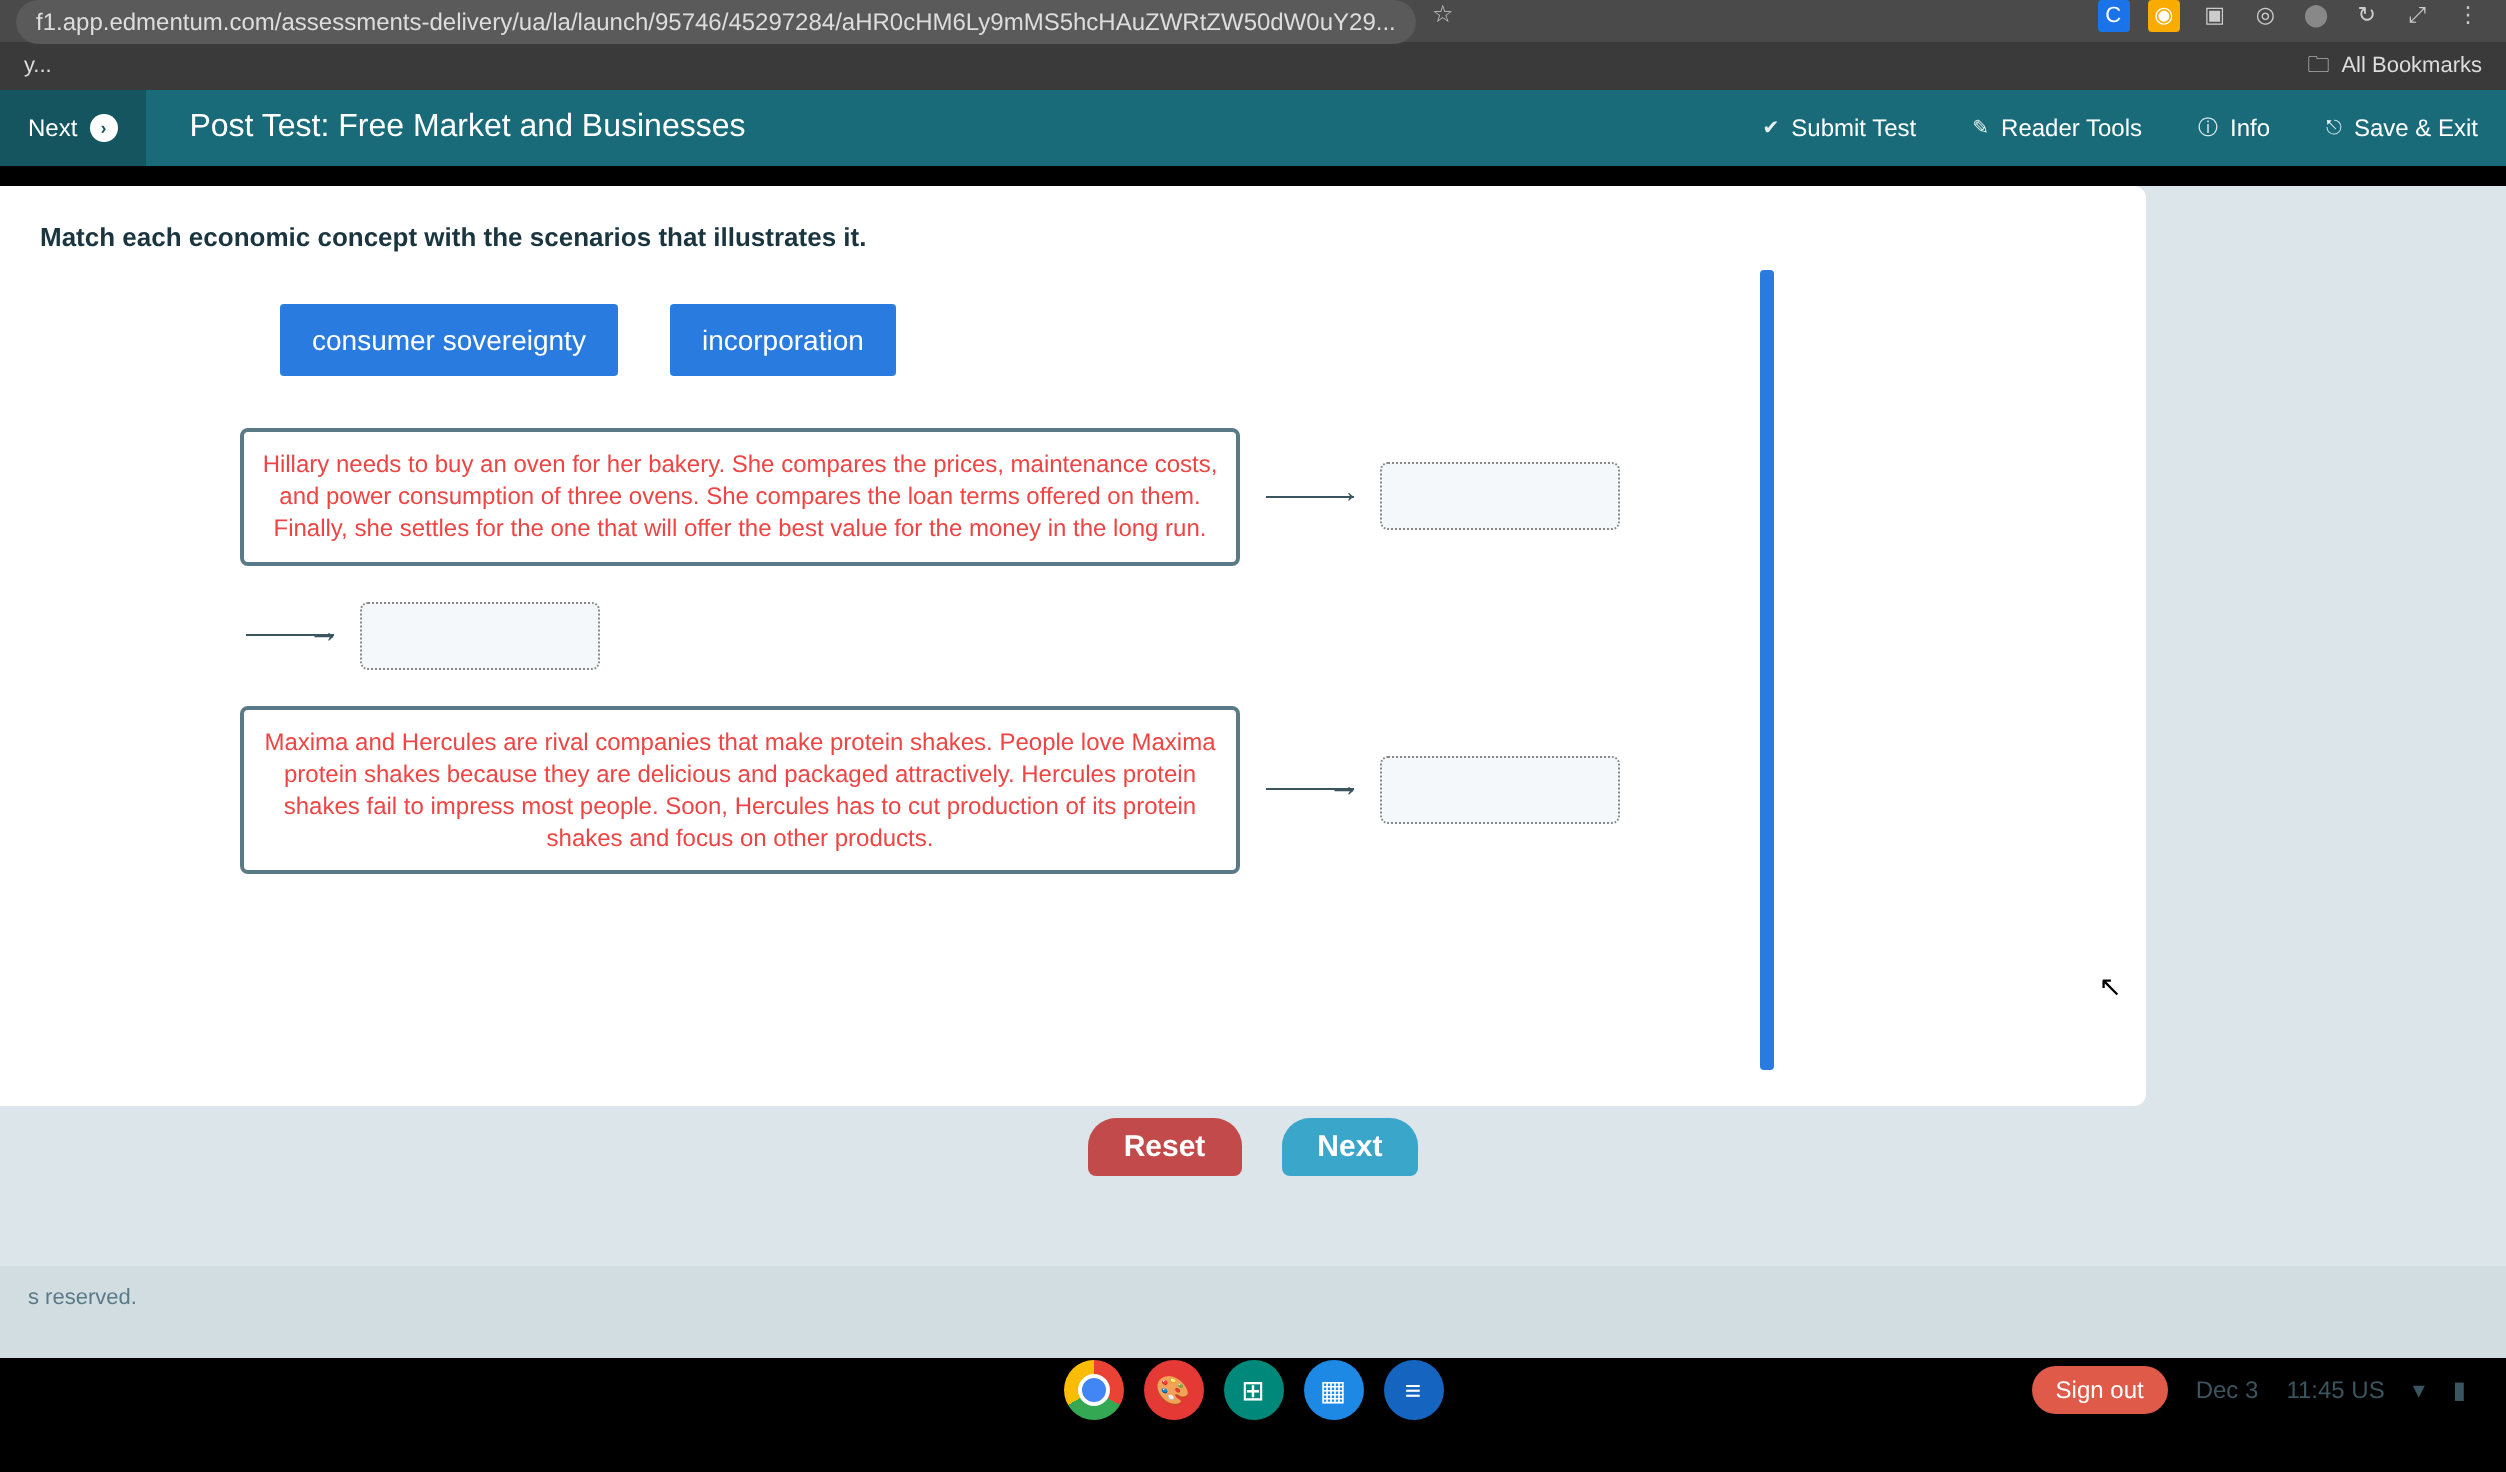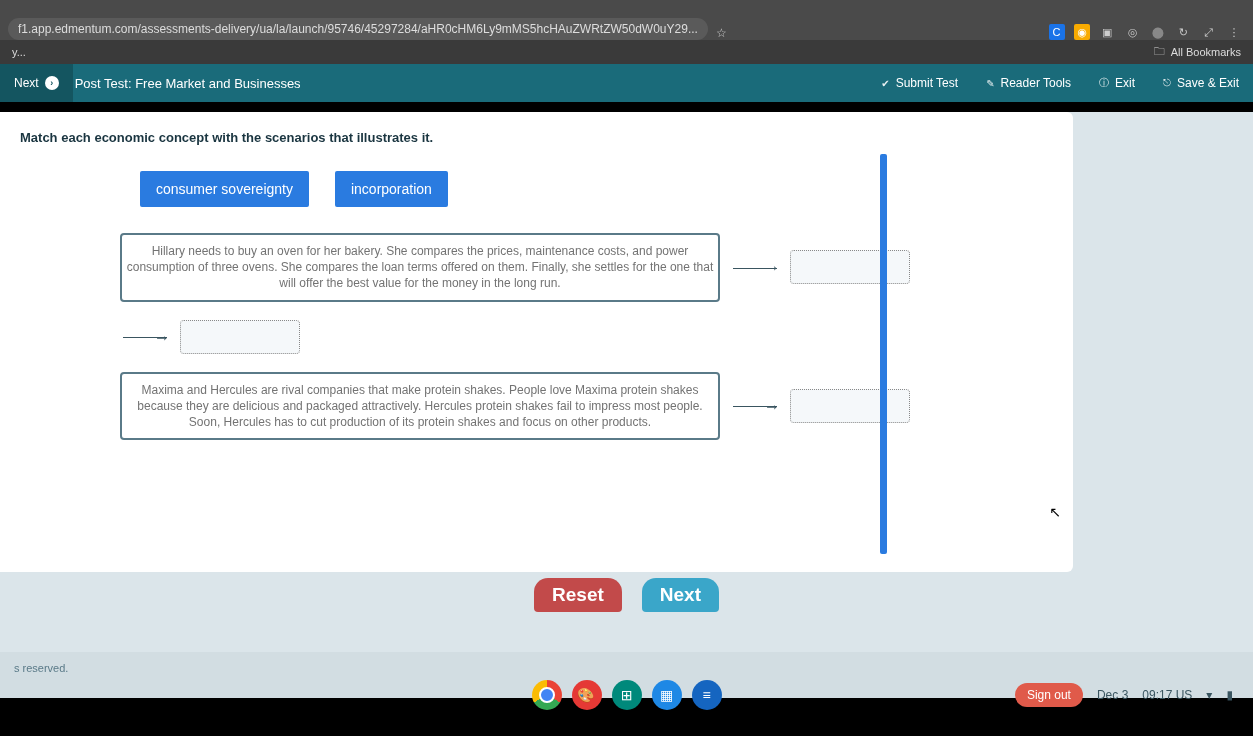--- a/index.html
+++ b/index.html
@@ -1,52 +1,52 @@
 <!DOCTYPE html>
 <html><head>
   <meta charset="utf-8">
   <style>
     * { margin: 0; padding: 0; box-sizing: border-box; font-family: Arial, sans-serif; }
     body { background: #000; width: 1253px; height: 736px; overflow: hidden; position: relative; }
     
-    .browser-chrome { background: #4a4a4a; height: 40px; display: flex; align-items: flex-end; padding: 0 8px; color: #eee; font-size: 12px; }
+    .browser-chrome { background: #4a4a4a; height: 21px; display: flex; align-items: flex-start; padding: 0 8px; color: #eee; font-size: 12px; }
     .url-bar { background: #5a5a5a; border-radius: 14px; padding: 4px 10px; flex: 0 0 700px; color: #ddd; display: flex; align-items: center; gap: 6px; }
     .star-icon, .ext-icons { margin-left: 8px; color: #ccc; }
     .ext-icons span { margin: 0 3px; display: inline-block; width: 16px; height: 16px; text-align: center; border-radius: 2px; font-size: 11px; line-height: 16px; }
     .ext-c { background: #1a73e8; color:#fff; }
     .ext-o { background: #f9ab00; color:#fff; }
     
     .bookmark-bar { background: #3a3a3a; height: 24px; display: flex; align-items: center; justify-content: space-between; padding: 0 12px; color: #ddd; font-size: 11px; }
     .bookmark-left { display: flex; align-items: center; gap: 6px; }
     .bookmark-right { display: flex; align-items: center; gap: 6px; }
     
     .app-header { background: #1a6b7a; height: 38px; display: flex; align-items: center; color: #fff; font-size: 13px; }
     .next-btn { background: #145560; padding: 0 14px; height: 100%; display: flex; align-items: center; gap: 6px; font-size: 12px; }
     .next-circle { display: inline-flex; width: 14px; height: 14px; border-radius: 50%; background: #fff; color: #145560; align-items: center; justify-content: center; font-size: 9px; font-weight: bold; }
-    .header-title { padding: 0 2px; font-size: 13px; }
+    .header-title { padding: 0 22px; font-size: 16px; }
     .header-spacer { flex: 1; }
     .header-btn { padding: 0 14px; height: 100%; display: flex; align-items: center; gap: 6px; font-size: 12px; cursor: pointer; }
     .hb-icon { font-size: 10px; opacity: .9; }
     
     .content-wrap { background: #dbe5ea; padding: 0; height: 540px; position: relative; }
     .content-panel { background: #fff; margin: 10px 180px 0 0; padding: 18px 20px; border-radius: 0 6px 6px 0; min-height: 460px; position: relative; }
     .instruction { font-weight: bold; font-size: 13px; color: #1a3540; margin-bottom: 26px; }
     
     .concepts { display: flex; gap: 26px; margin-left: 120px; margin-bottom: 26px; }
     .concept-tile { background: #2a7be0; color: #fff; padding: 10px 16px; border-radius: 2px; font-size: 14px; cursor: grab; }
     
     .scenario-row { display: flex; align-items: center; margin-left: 100px; margin-bottom: 18px; gap: 10px; }
-    .scenario-box { border: 2px solid #5a7a88; border-radius: 4px; width: 600px; padding: 8px 0; text-align: center; color: #737373; font-size: 12px; line-height: 1.35; }
+    .scenario-box { border: 2px solid #5a7a88; border-radius: 4px; width: 500px; padding: 8px 0; text-align: center; color: #ef4444; font-size: 12px; line-height: 1.35; }
     .arrow { color: #3a5560; font-size: 16px; width: 50px; text-align: center; position: relative; }
     .arrow::before { content: ""; display: inline-block; width: 44px; border-top: 1px solid #3a5560; vertical-align: middle; }
     .arrow::after { content: "→"; position: absolute; right: 0; top: 50%; transform: translateY(-56%); }
     .drop-zone { border: 1px dotted #888; border-radius: 4px; width: 120px; height: 34px; background: #f5f8fa; }
     
     .scroll-indicator { position: absolute; right: 186px; top: 42px; width: 7px; height: 400px; background: #2a7be0; border-radius: 2px; }
-    .btn { color: #fff; padding: 6px 18px; border-radius: 14px 14px 4px 4px; font-size: 19px; font-weight: bold; cursor: pointer; border: none; }
+    .btn { color: #fff; padding: 6px 18px; border-radius: 14px 14px 4px 4px; font-size: 15px; font-weight: bold; cursor: pointer; border: none; }
     .btn-reset { background: #c24a4a; }
     .btn-next { background: #3aa6c9; }
     
     .footer-area { background: #d2dde2; height: 46px; color: #5a7a88; font-size: 11px; padding: 10px 14px; }
     
     .taskbar { position: absolute; bottom: 20px; left: 0; right: 0; height: 42px; display: flex; align-items: center; justify-content: space-between; padding: 0 20px; }
     .taskbar-center { display: flex; gap: 10px; position: absolute; left: 50%; transform: translateX(-50%); }
     .tb-icon { width: 30px; height: 30px; border-radius: 50%; display: flex; align-items: center; justify-content: center; color: #fff; font-size: 14px; }
     .tb-chrome { background: conic-gradient(#ea4335 0 120deg,#34a853 120deg 240deg,#fbbc05 240deg 360deg); position: relative; }
     .tb-chrome::after{content:"";width:12px;height:12px;background:#4285f4;border:2px solid #fff;border-radius:50%;position:absolute;}
@@ -101,21 +101,21 @@
   <div class="header-btn">
     <span class="hb-icon">✔</span>
     <span>Submit Test</span>
   </div>
   <div class="header-btn">
     <span class="hb-icon">✎</span>
     <span>Reader Tools</span>
   </div>
   <div class="header-btn">
     <span class="hb-icon">ⓘ</span>
-    <span>Exit</span>
+    <span>Info</span>
   </div>
   <div class="header-btn">
     <span class="hb-icon">⎋</span>
     <span>Save &amp; Exit</span>
   </div>
 </div>
 
 <div class="content-wrap">
   <div class="content-panel">
     <div class="instruction">Match each economic concept with the scenarios that illustrates it.</div>
@@ -162,17 +162,17 @@
   <div class="taskbar-center">
     <div class="tb-icon tb-chrome"></div>
     <div class="tb-icon tb-red">🎨</div>
     <div class="tb-icon tb-teal">⊞</div>
     <div class="tb-icon tb-blue">▦</div>
     <div class="tb-icon tb-blue2">≡</div>
   </div>
   <div class="taskbar-right">
     <span class="signout">Sign out</span>
     <span>Dec 3</span>
-    <span>09:17 US</span>
+    <span>11:45 US</span>
     <span>▾</span>
     <span>▮</span>
   </div>
 </div>
 
 </body></html>

